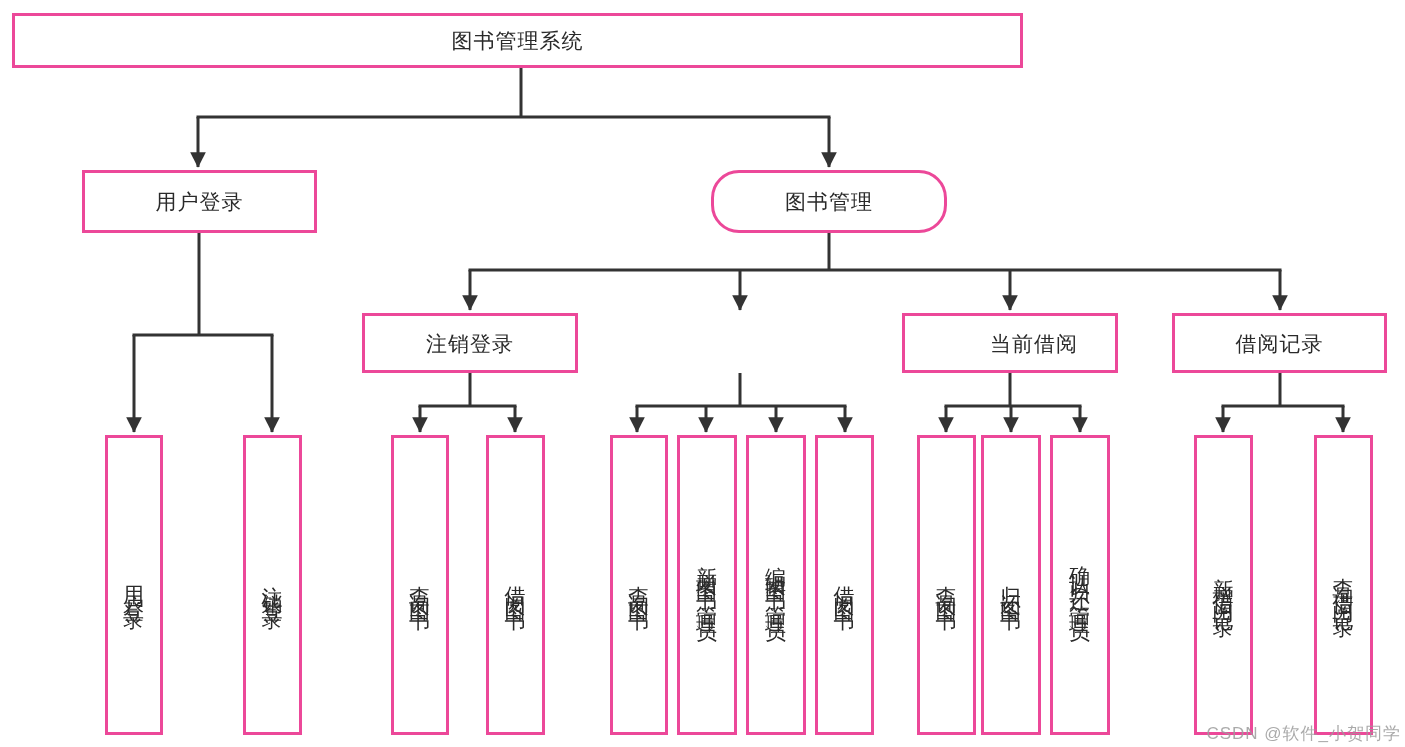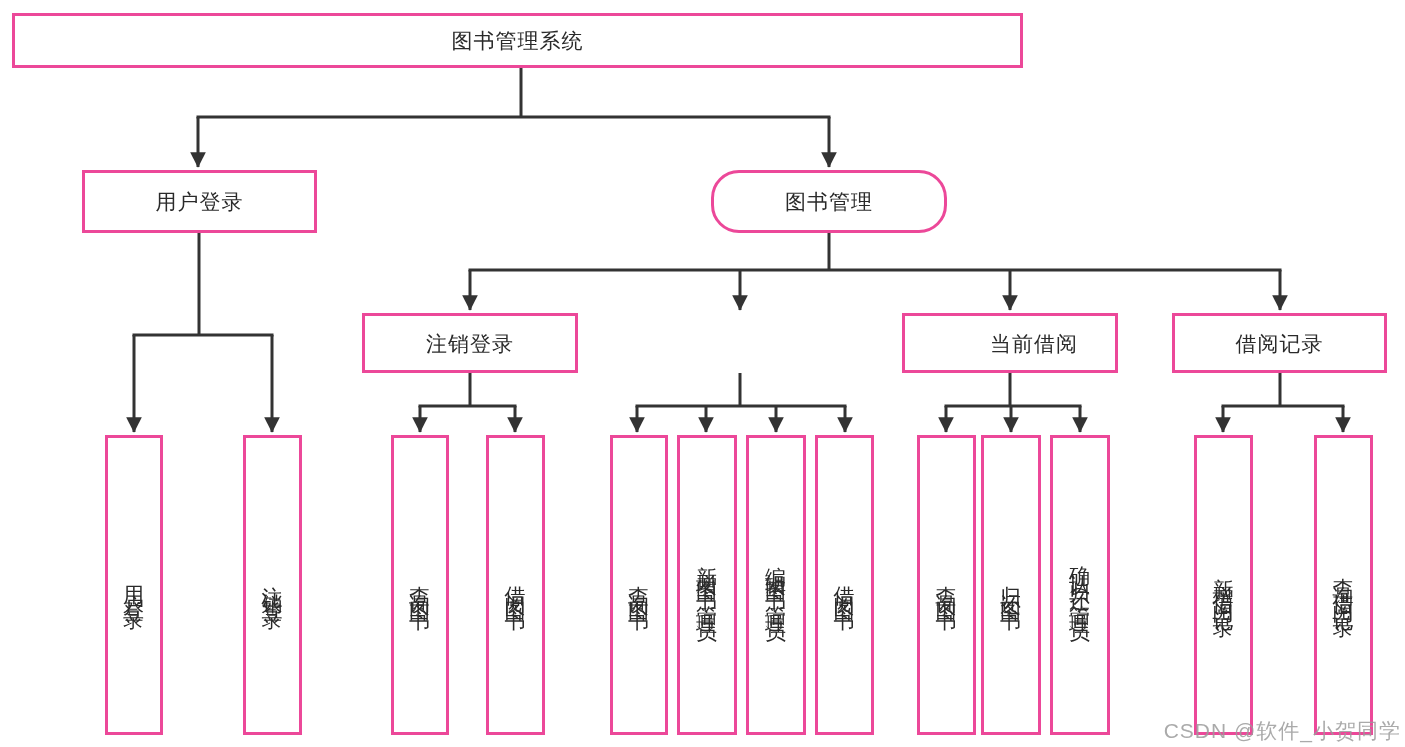--- a/index.html
+++ b/index.html
@@ -44,21 +44,21 @@
     writing-mode: vertical-rl;
     text-orientation: mixed;
     letter-spacing: 8px;
     font-size: 21px;
     white-space: nowrap;
   }
   #watermark {
     position: absolute;
     right: 4px;
     bottom: 2px;
-    font-size: 21px;
+    font-size: 17px;
     color: #9c9c9c;
     opacity: 0.85;
     letter-spacing: 1px;
     z-index: 3;
     white-space: nowrap;
   }
   svg line { stroke: #333333; stroke-width: 3; }
 </style>
 </head>
 <body>

